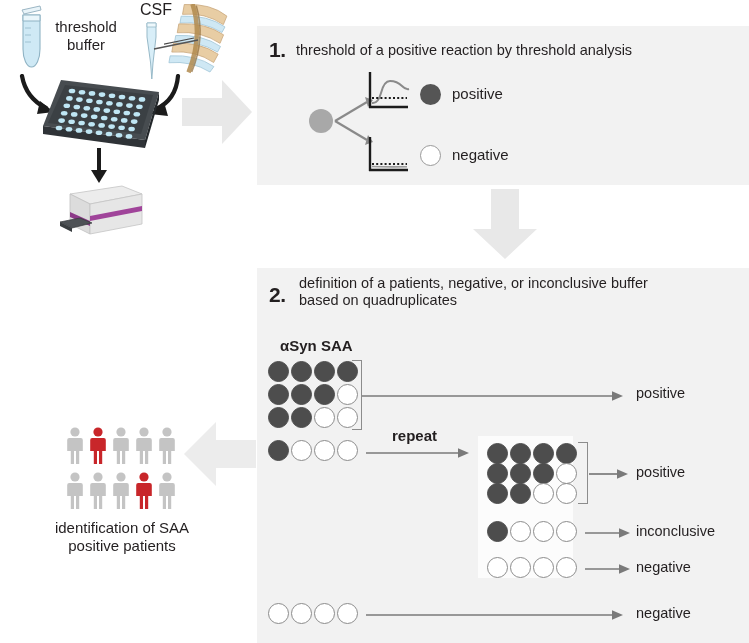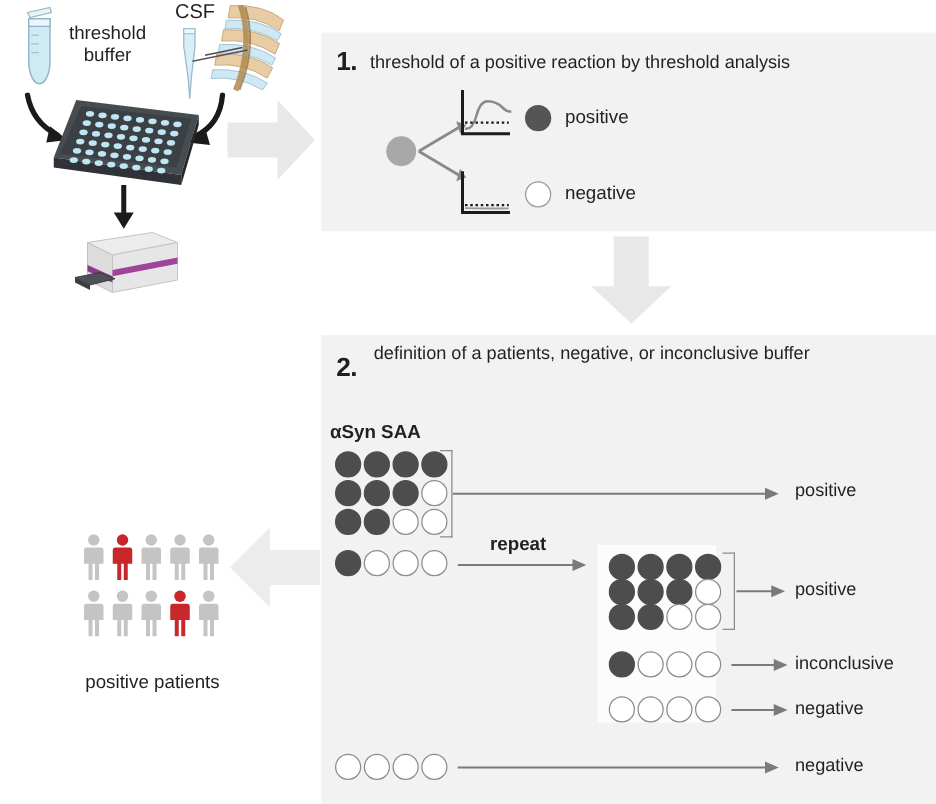--- a/index.html
+++ b/index.html
@@ -262,23 +262,24 @@
   </svg>
 </div>
 
 <div class="panel" id="panel2"></div>
 
 <div class="abs nosel step-num" style="left:269px;top:283px;">
   <span>2.</span>
 </div>
 <div class="abs nosel step-text" style="left:299px;top:275px;width:435px;">
   <span>definition of a patients, negative, or inconclusive </span><b>buffer</b><br>
-</div>
-
-<div class="abs nosel bold" style="left:264px;top:337px;font-size:15px;">αSyn SAA</div>
+  <span>based on quadruplicates</span>
+</div>
+
+<div class="abs nosel bold" style="left:280px;top:337px;font-size:15px;">αSyn SAA</div>
 
 <div class="row" style="left:268px;top:361px;">
   <span class="circ pos"></span><span class="circ pos"></span><span class="circ pos"></span><span class="circ pos"></span>
 </div>
 <div class="row" style="left:268px;top:384px;">
   <span class="circ pos"></span><span class="circ pos"></span><span class="circ pos"></span><span class="circ neg"></span>
 </div>
 <div class="row" style="left:268px;top:407px;">
   <span class="circ pos"></span><span class="circ pos"></span><span class="circ neg"></span><span class="circ neg"></span>
 </div>
@@ -423,15 +424,15 @@
     </svg>
 </div>
 <div class="person" style="left:158px;top:472px;">
   <svg width="18" height="38" viewBox="0 0 18 38">
       <circle cx="9" cy="5" r="4.6" fill="#c4c4c4"></circle>
       <path d="M3.2 11 h11.6 a2 2 0 0 1 2 2 v11 h-3.6 v13 h-3.2 v-13 h-2 v13 h-3.2 v-13 h-3.6 v-11 a2 2 0 0 1 2 -2 Z" fill="#c4c4c4"></path>
     </svg>
 </div>
 
 <div class="abs nosel cap" style="left:22px;top:519px;width:200px;">
-  <br>
+  <span>identification of SAA</span><br>
   <span>positive patients</span>
 </div>
 
 </body></html>

